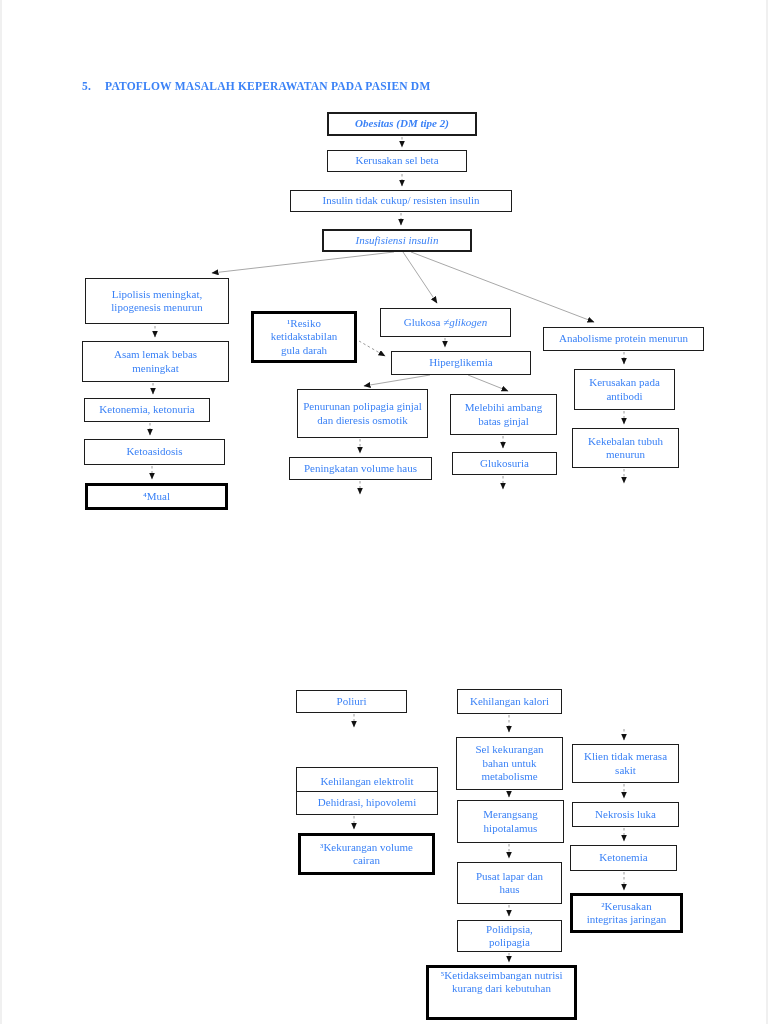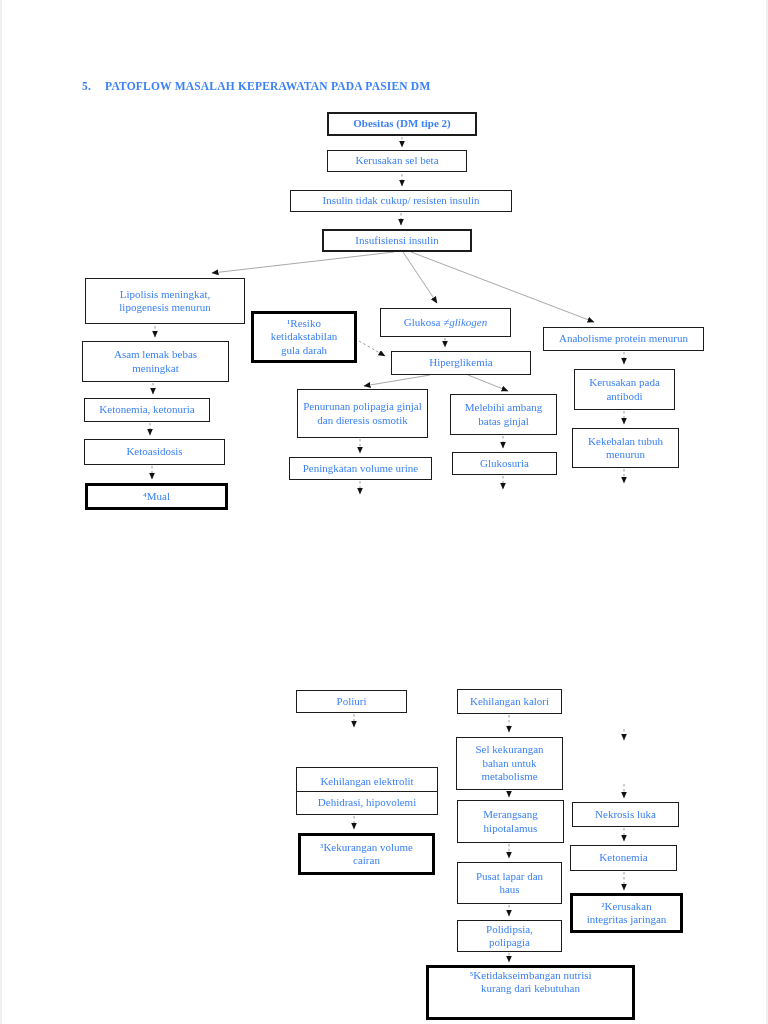--- a/index.html
+++ b/index.html
@@ -13,21 +13,21 @@
     letter-spacing:.2px;white-space:nowrap;
   }
   .title .num{margin-right:14px;}
   .box{
     position:absolute;box-sizing:border-box;background:#fff;
     border:1.5px solid #1c1c1c;
     display:flex;align-items:center;justify-content:center;
     text-align:center;font-size:11px;line-height:1.22;
     white-space:pre-line;padding:1px 2px;
   }
-  .b2{border-width:2px;}
+  .b2{border-width:2px;font-style:italic;}
   .b3{border-width:3px;border-color:#000;}
   .bold{font-weight:bold;}
   svg.arrows{position:absolute;left:0;top:0;pointer-events:none;}
   line.d{stroke:#9a9a9a;stroke-width:1;stroke-dasharray:2.5 2.5;}
   line.s{stroke:#a8a8a8;stroke-width:1;}
 </style>
 </head>
 <body>
 
 <div class="stage">
@@ -76,60 +76,62 @@
     <line class="d" x1="622" y1="729" x2="622" y2="740" marker-end="url(#ah)"></line>
     <line class="d" x1="622" y1="784" x2="622" y2="798" marker-end="url(#ah)"></line>
     <line class="d" x1="622" y1="828" x2="622" y2="841" marker-end="url(#ah)"></line>
     <line class="d" x1="622" y1="872" x2="622" y2="890" marker-end="url(#ah)"></line>
   </svg>
 
   <div class="box b2 bold" style="left:325px;top:112px;width:150px;height:24px">Obesitas (DM tipe 2)</div>
   <div class="box" style="left:325px;top:150px;width:140px;height:22px">Kerusakan sel beta</div>
   <div class="box" style="left:288px;top:190px;width:222px;height:22px">Insulin tidak cukup/ resisten insulin</div>
   <div class="box b2" style="left:320px;top:229px;width:150px;height:23px">Insufisiensi insulin</div>
-  <div class="box" style="left:83px;top:278px;width:160px;height:46px">Lipolisis meningkat,
+  <div class="box" style="left:83px;top:278px;width:144px;height:46px">Lipolisis meningkat,
 lipogenesis menurun</div>
   <div class="box b3" style="left:249px;top:311px;width:106px;height:52px">¹Resiko
 ketidakstabilan
 gula darah</div>
   <div class="box" style="left:378px;top:308px;width:131px;height:29px"><span>Glukosa ≠</span><i>glikogen</i></div>
   <div class="box" style="left:541px;top:327px;width:161px;height:24px">Anabolisme protein menurun</div>
   <div class="box" style="left:389px;top:351px;width:140px;height:24px">Hiperglikemia</div>
   <div class="box" style="left:80px;top:341px;width:147px;height:41px">Asam lemak bebas
 meningkat</div>
   <div class="box" style="left:295px;top:389px;width:131px;height:49px">Penurunan polipagia ginjal
 dan dieresis osmotik</div>
   <div class="box" style="left:572px;top:369px;width:101px;height:41px">Kerusakan pada
 antibodi</div>
   <div class="box" style="left:448px;top:394px;width:107px;height:41px">Melebihi ambang
 batas ginjal</div>
   <div class="box" style="left:82px;top:398px;width:126px;height:24px">Ketonemia, ketonuria</div>
   <div class="box" style="left:82px;top:439px;width:141px;height:26px">Ketoasidosis</div>
   <div class="box" style="left:570px;top:428px;width:107px;height:40px">Kekebalan tubuh
 menurun</div>
-  <div class="box" style="left:287px;top:457px;width:143px;height:23px">Peningkatan volume urine</div>
+  <div class="box" style="left:287px;top:457px;width:143px;height:23px">Peningkatan volume haus</div>
   <div class="box" style="left:450px;top:452px;width:105px;height:23px">Glukosuria</div>
   <div class="box b3" style="left:83px;top:483px;width:143px;height:27px">⁴Mual</div>
 
   <div class="box" style="left:294px;top:690px;width:111px;height:23px">Poliuri</div>
   <div class="box" style="left:455px;top:689px;width:105px;height:25px">Kehilangan kalori</div>
   <div class="box" style="left:294px;top:767px;width:142px;height:43px">Kehilangan elektrolit
 ( Na, K, Cl)</div>
   <div class="box" style="left:454px;top:737px;width:107px;height:53px">Sel kekurangan
 bahan untuk
 metabolisme</div>
+  <div class="box" style="left:570px;top:744px;width:107px;height:39px">Klien tidak merasa
+sakit</div>
   <div class="box" style="left:294px;top:791px;width:142px;height:24px">Dehidrasi, hipovolemi</div>
   <div class="box" style="left:455px;top:800px;width:107px;height:43px">Merangsang
 hipotalamus</div>
   <div class="box" style="left:570px;top:802px;width:107px;height:25px">Nekrosis luka</div>
   <div class="box b3" style="left:296px;top:833px;width:137px;height:42px">³Kekurangan volume
 cairan</div>
   <div class="box" style="left:568px;top:845px;width:107px;height:26px">Ketonemia</div>
   <div class="box" style="left:455px;top:862px;width:105px;height:42px">Pusat lapar dan
 haus</div>
   <div class="box b3" style="left:568px;top:893px;width:113px;height:40px">²Kerusakan
 integritas jaringan</div>
   <div class="box" style="left:455px;top:920px;width:105px;height:32px">Polidipsia,
 polipagia</div>
-  <div class="box b3" style="left:424px;top:965px;width:209px;height:55px;align-items:flex-start;">⁵Ketidakseimbangan nutrisi
+  <div class="box b3" style="left:424px;top:965px;width:151px;height:55px;align-items:flex-start;">⁵Ketidakseimbangan nutrisi
 kurang dari kebutuhan</div>
 
 </div>
 
 </body></html>

